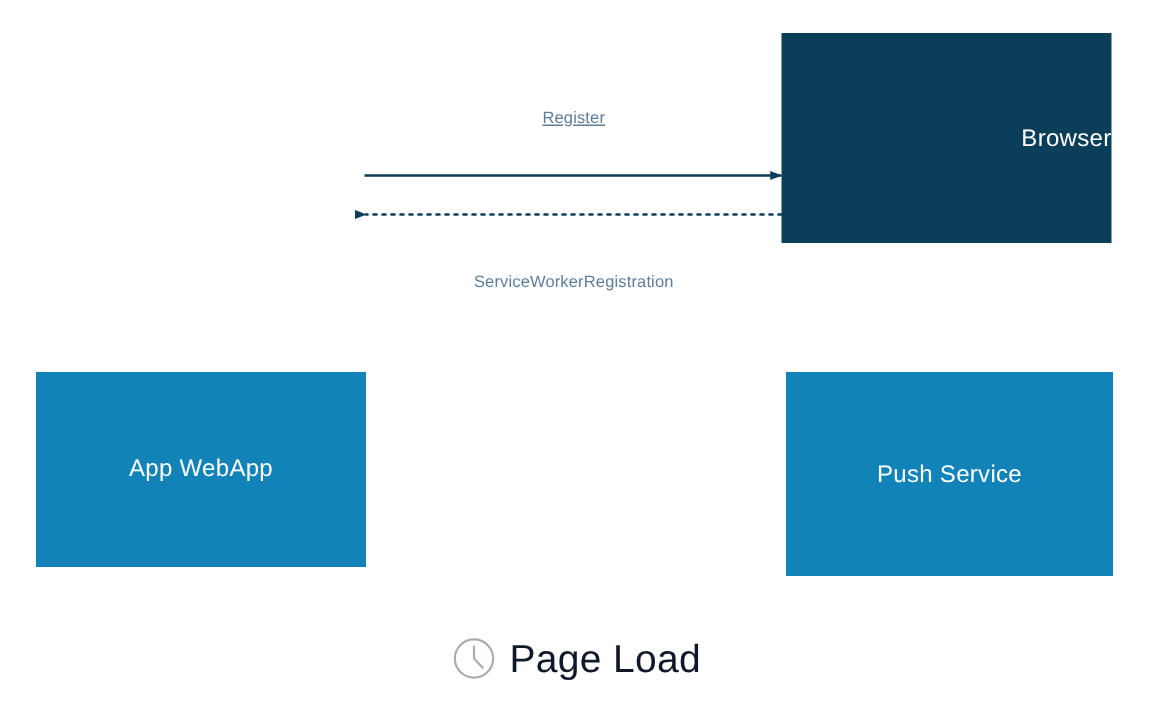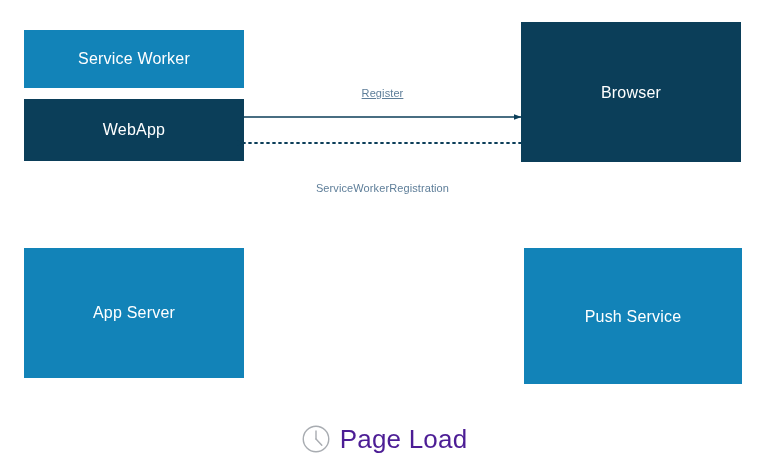--- a/index.html
+++ b/index.html
@@ -27,21 +27,21 @@
     align-items: center;
     justify-content: center;
     color: #ffffff;
     font-size: 16px;
     font-weight: 400;
     letter-spacing: 0.2px;
     text-align: center;
     box-sizing: border-box;
   }
   .node.blue  { background: #1283B8; }
-  .node.navy  { background: #0B3E59; }
+  .node.navy  { background: #0B3E59; justify-content: flex-end; }
 
   .node-sw       { left: 24px;  top: 30px;  width: 220px; height: 58px;  }
   .node-webapp   { left: 24px;  top: 99px;  width: 220px; height: 62px;  }
   .node-browser  { left: 521px; top: 22px;  width: 220px; height: 140px; }
   .node-appsrv   { left: 24px;  top: 248px; width: 220px; height: 130px; }
   .node-pushsrv  { left: 524px; top: 248px; width: 218px; height: 136px; }
 
   
   .node-browser  .node-label { transform: translateY(1px); }
   .node-pushsrv  .node-label { transform: translateY(1px); }
@@ -56,21 +56,21 @@
   .msg-label {
     position: absolute;
     color: #5E7E99;
     font-size: 11px;
     letter-spacing: 0.1px;
     white-space: nowrap;
     text-align: center;
   }
   .label-register {
     left: 243px;
-    top: 87px;
+    top: 73px;
     width: 279px;
     text-decoration: underline;
   }
   .label-swr {
     left: 243px;
     top: 155px;
     width: 279px;
     margin-top: 27px;
   }
 
@@ -79,51 +79,45 @@
     position: absolute;
     left: 0;
     top: 424px;
     width: 768px;
     display: flex;
     align-items: center;
     justify-content: center;
     gap: 9px;
   }
   .caption-text {
-    color: #4c1d95;
+    color: #0f172a;
     font-size: 26px;
     font-weight: 400;
     letter-spacing: 0.2px;
     line-height: 1;
   }
   .clock-icon {
     width: 30px;
     height: 30px;
     display: block;
   }
 </style>
 </head>
 <body>
 
 <div id="canvas">
 
-  <div class="node blue node-sw">
-    <span class="node-label">Service Worker</span>
-  </div>
 
-  <div class="node navy node-webapp">
-    <span class="node-label">WebApp</span>
-  </div>
 
   <div class="node navy node-browser">
     <span class="node-label">Browser</span>
   </div>
 
   <div class="node blue node-appsrv">
-    <span class="node-label">App Server</span>
+    <span class="node-label">App WebApp</span>
   </div>
 
   <div class="node blue node-pushsrv">
     <span class="node-label">Push Service</span>
   </div>
 
   <svg class="msg-layer" viewBox="0 0 768 467" width="768" height="467">
     <defs>
       <marker id="arrow-right" markerWidth="8" markerHeight="8" refX="7.5" refY="3" orient="auto" markerUnits="userSpaceOnUse">
         <path d="M0,0 L8,3 L0,6 z" fill="#0B3E59"></path>

